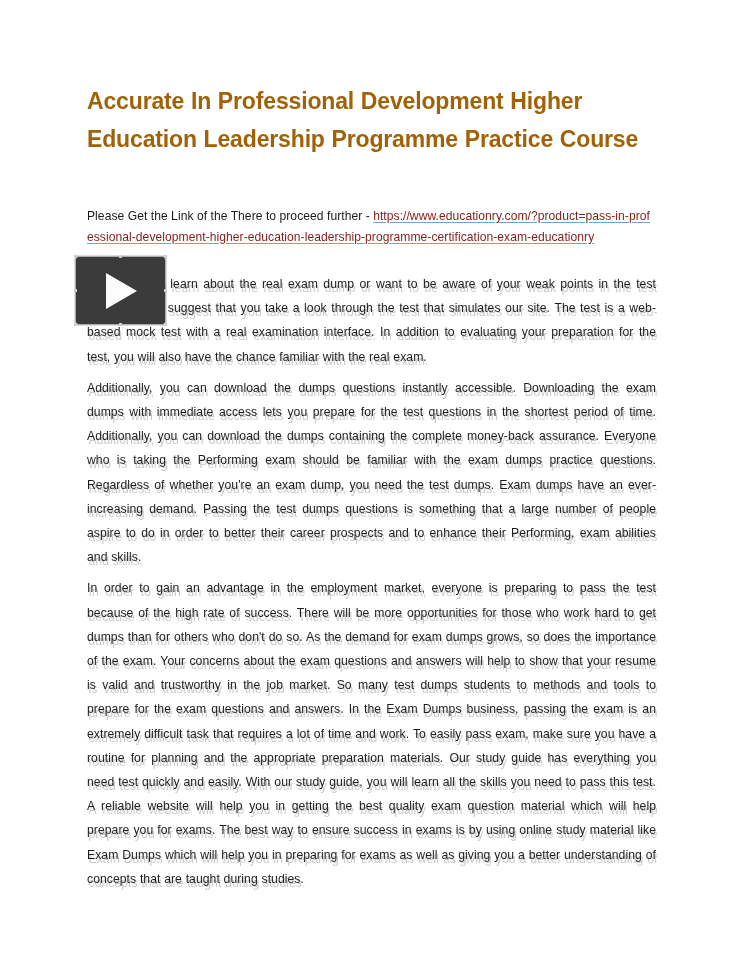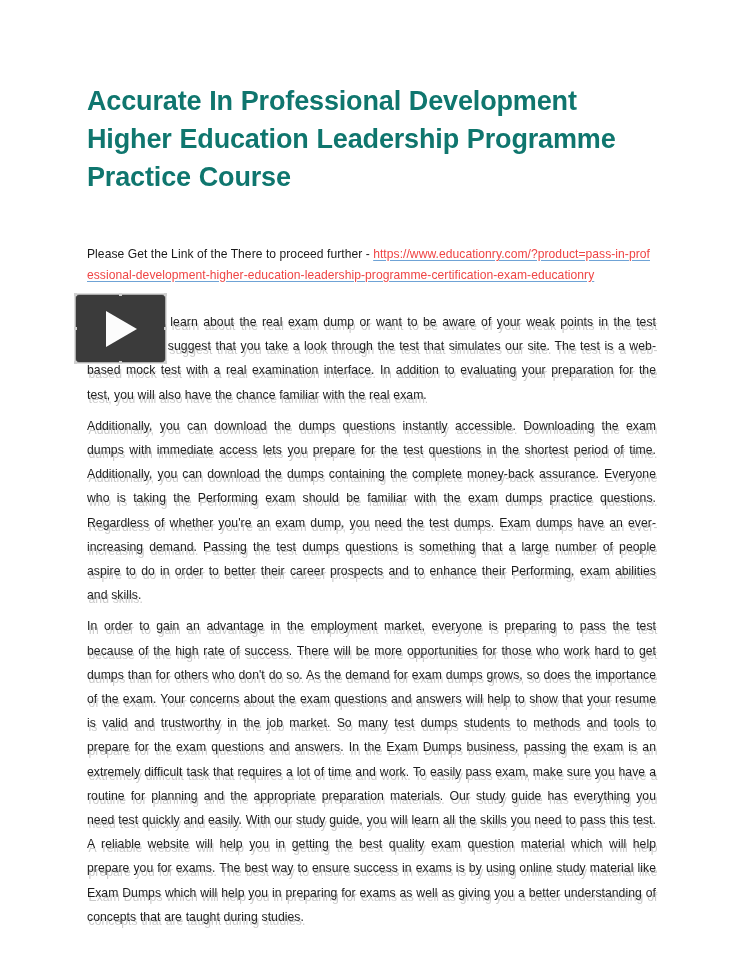--- a/index.html
+++ b/index.html
@@ -27,40 +27,40 @@
     position: absolute;
     left: 87px;
     top: 0;
     width: 569px;
   }
 
   
   .doc-title {
     margin: 0;
     padding-top: 82px;
-    font-size: 27px;
+    font-size: 23px;
     line-height: 38px;
     font-weight: bold;
-    color: #0f766e;
+    color: #a16207;
     letter-spacing: -0.15px;
     word-spacing: 0.5px;
   }
 
   
   .link-para {
     margin: 0;
     padding-top: 48px;
     font-size: 12.1px;
     line-height: 20.5px;
     color: #1a1a1a;
     letter-spacing: 0.05px;
   }
   .link-para a,
   .link-para .link-text {
-    color: #ef4444;
+    color: #7f1d1d;
     text-decoration: underline;
     text-decoration-color: #6fa3d6;
     text-underline-offset: 1.5px;
     word-break: break-all;
   }
 
   
   .body-block {
     position: relative;
     padding-top: 25px;

